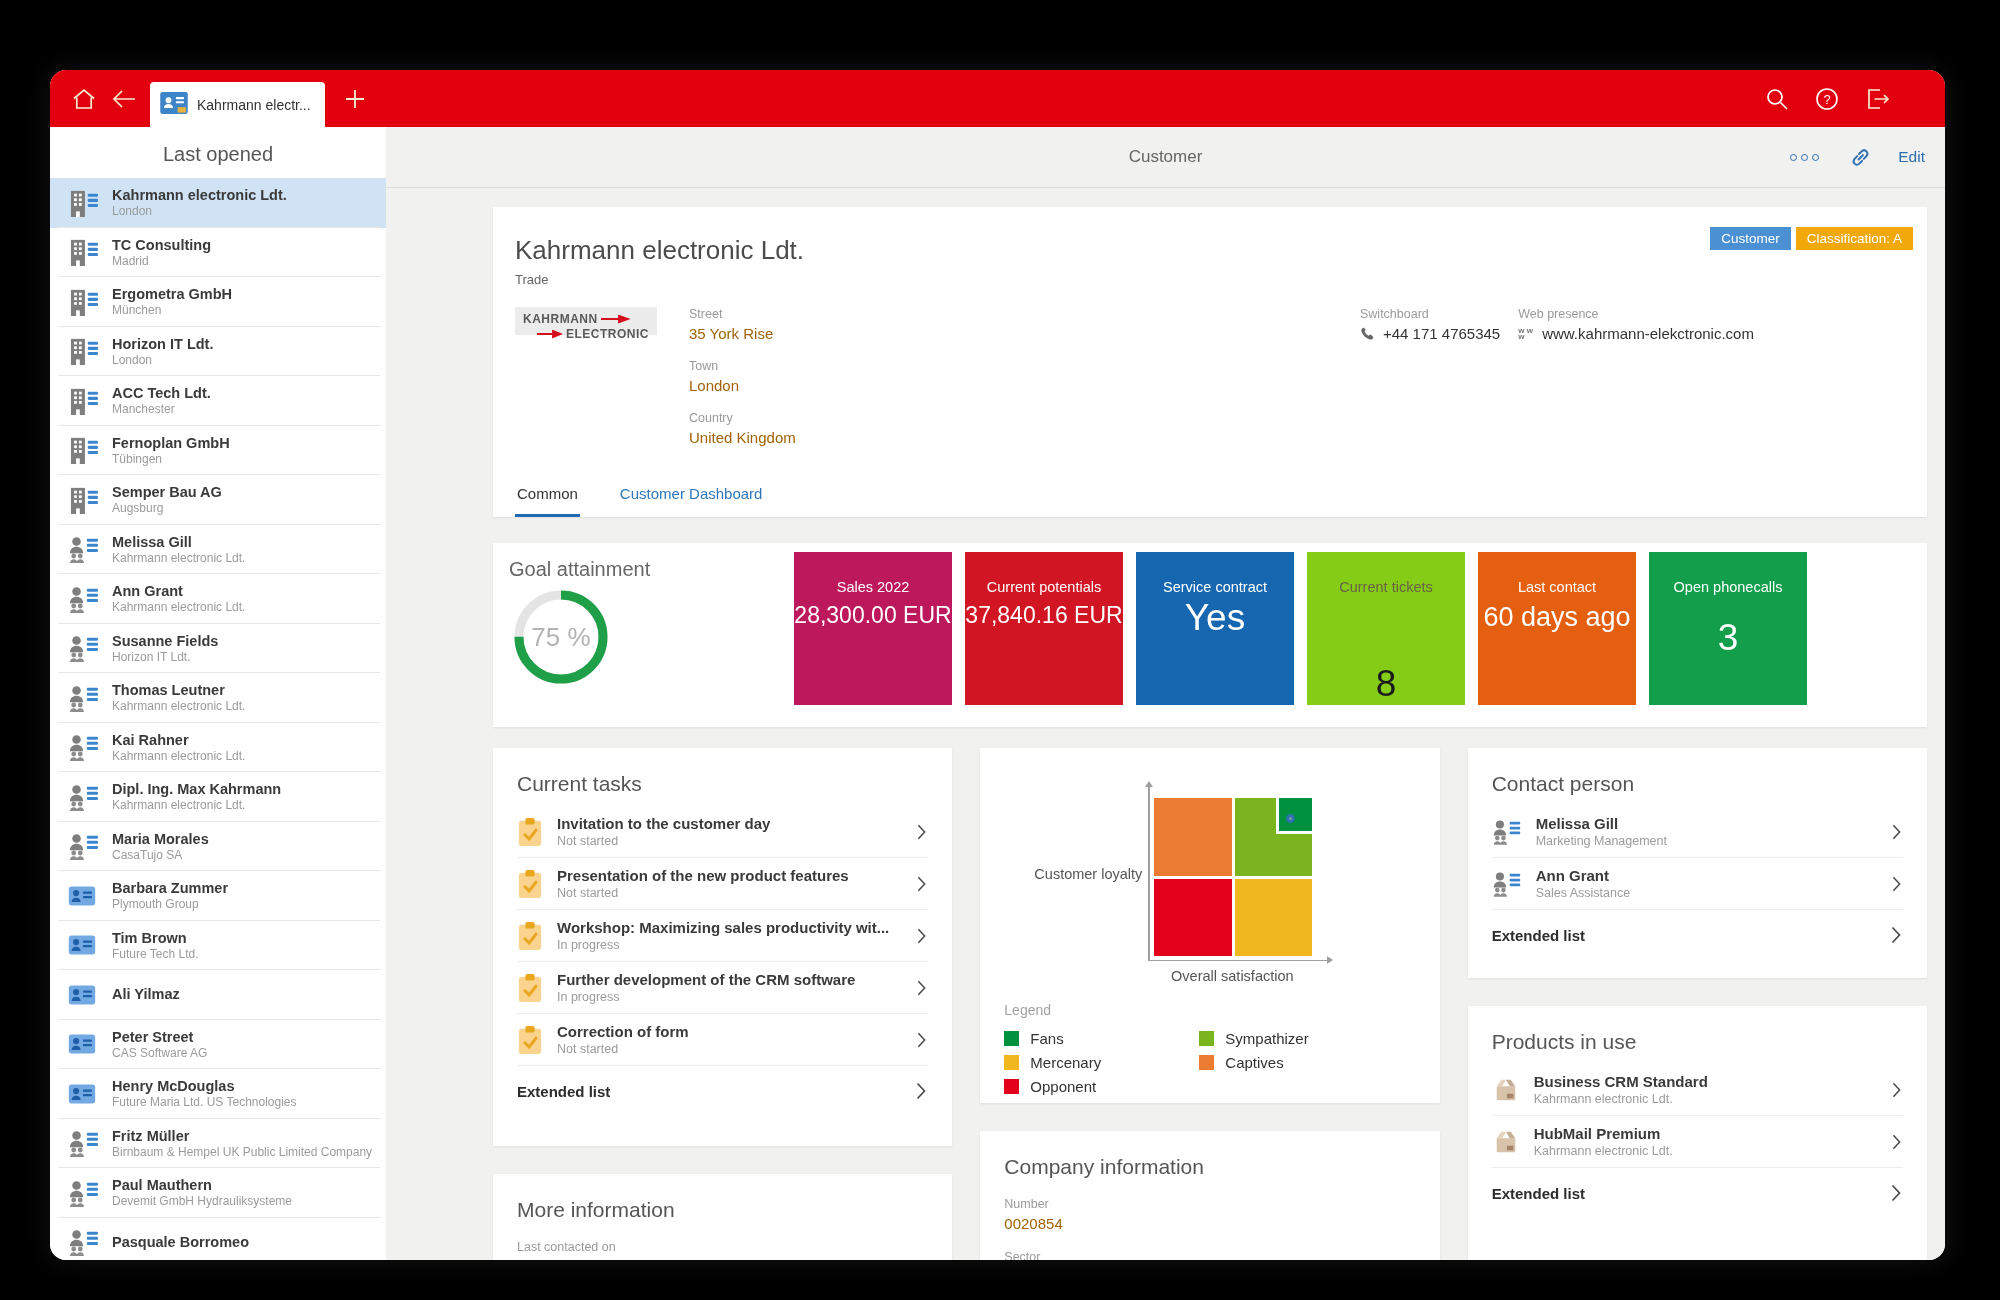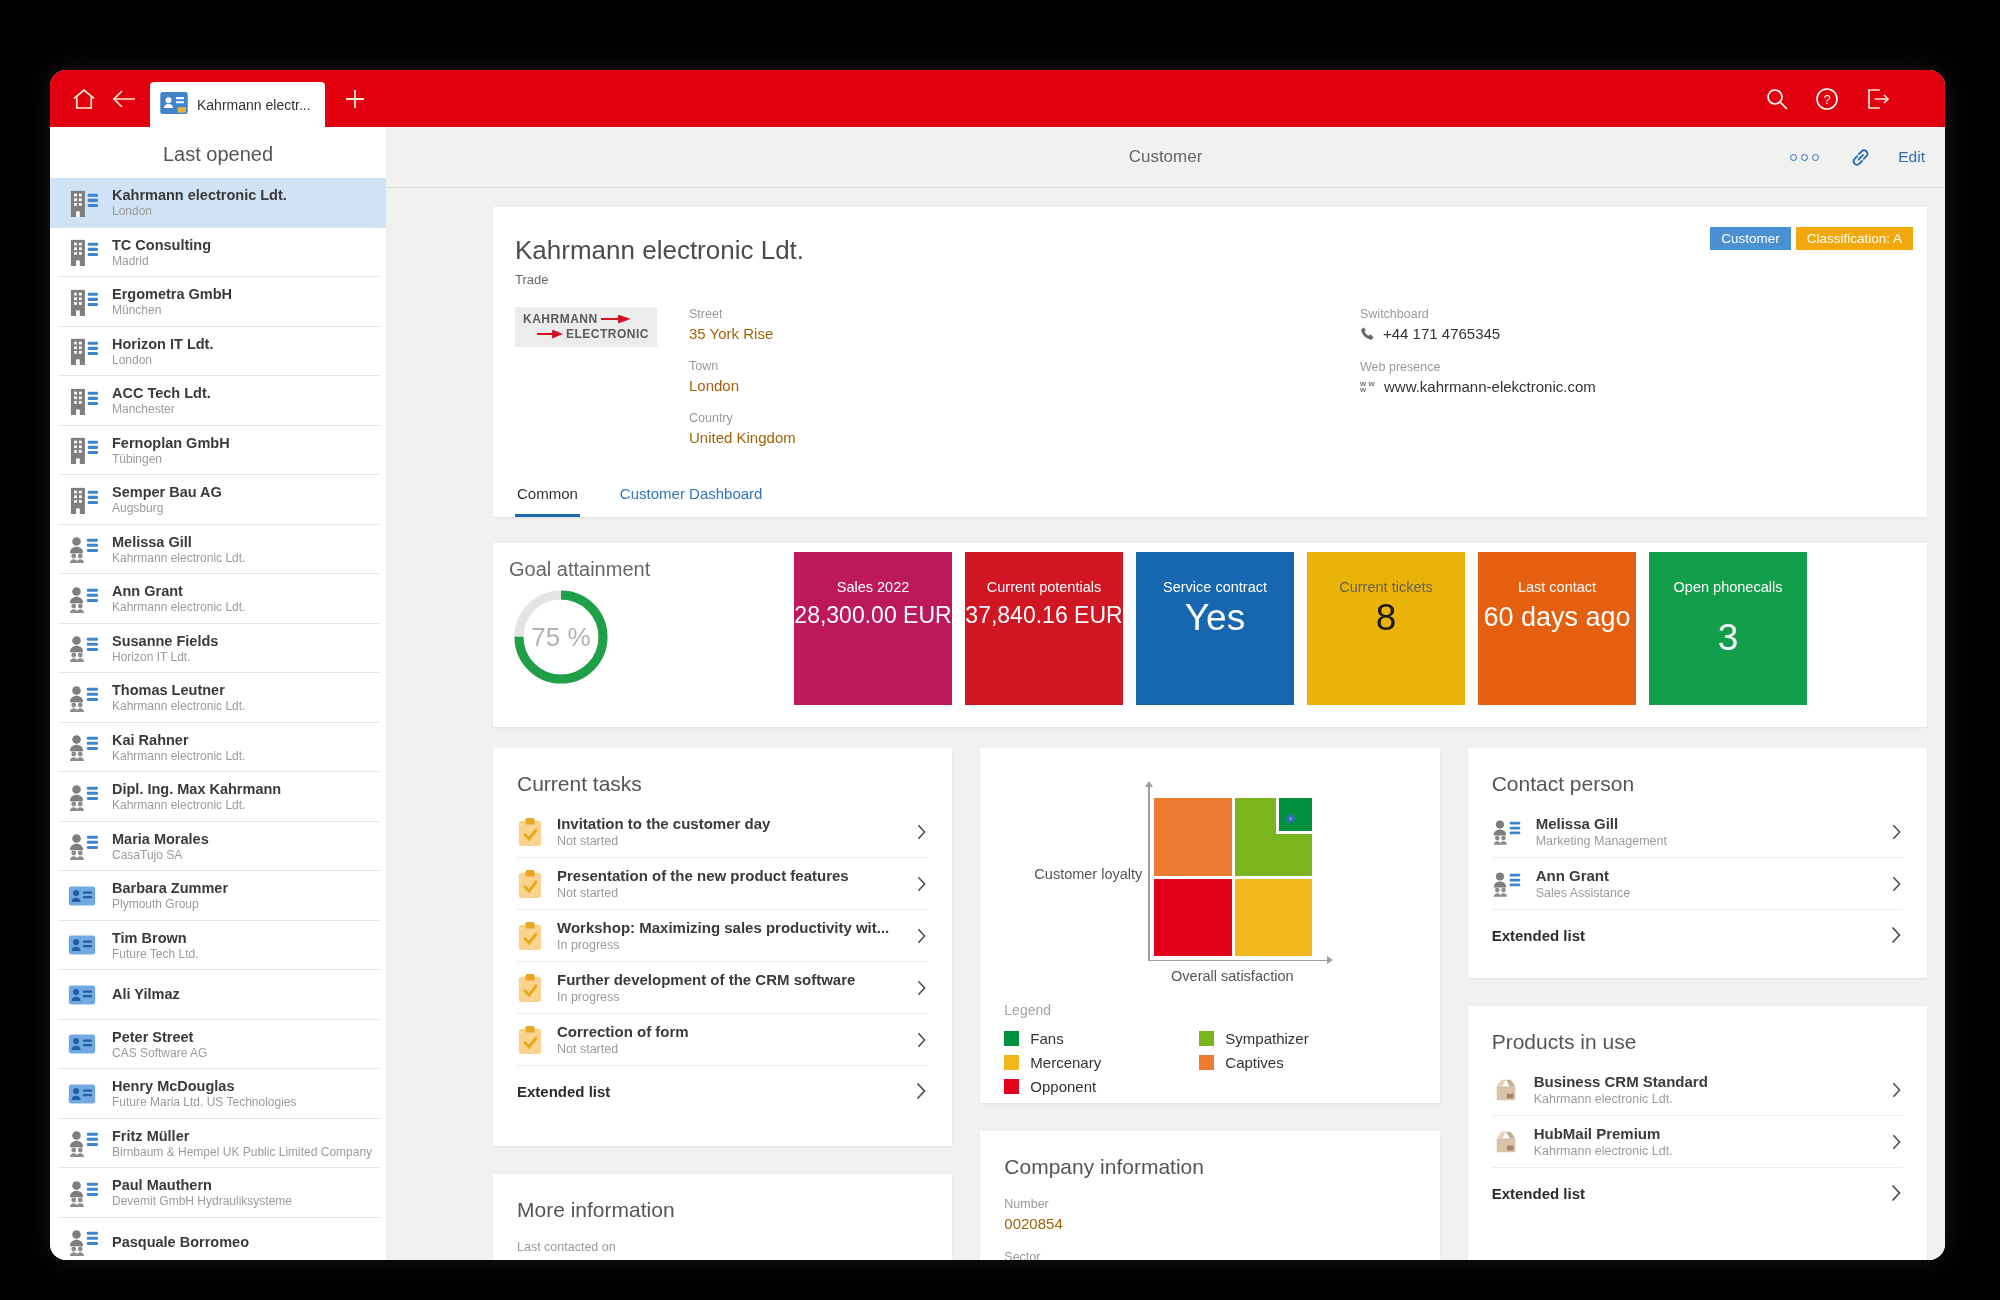--- a/index.html
+++ b/index.html
@@ -52,30 +52,30 @@
 
   .card { background:#fff; box-shadow:0 1px 2px rgba(0,0,0,.07); }
 
   
   .head-card { position:relative; height:310px; padding:28px 24px 0 22px; }
   .cust-name { font-size:26px; font-weight:300; color:#4c4c4c; }
   .cust-type { font-size:13px; color:#666; margin-top:6px; }
   .badges { position:absolute; top:20px; right:14px; display:flex; gap:5px; }
   .badge { color:#fff; font-size:13.5px; padding:4px 11px; }
   .hc-cols { position:relative; display:flex; margin-top:20px; }
-  .logo { width:142px; height:40px; background:#ececec; padding:5px 8px; flex:none; }
+  .logo { width:142px; height:28px; background:#ececec; padding:5px 8px; flex:none; }
   .logo-l { display:flex; align-items:center; gap:3px; }
   .logo-l span { font-size:12px; font-weight:700; color:#5a5a5a; letter-spacing:.5px; }
   .logo-l.second { margin-left:14px; margin-top:1px; }
   .arr { width:30px; height:9px; background:#d40f1e; clip-path:polygon(0 38%, 58% 38%, 58% 0, 100% 50%, 58% 100%, 58% 62%, 0 62%); }
   .addr { margin-left:32px; display:flex; flex-direction:column; gap:17px; }
   .fpair { display:flex; flex-direction:column; gap:4px; }
   .flabel { font-size:12.5px; color:#9a9a9a; }
   .fvalue { font-size:15px; color:#a16207; }
-  .comm { position:absolute; left:845px; top:0; display:flex; flex-direction:column; gap:18px; }
+  .comm { position:absolute; left:845px; top:0; display:flex; flex-direction:row; gap:18px; }
   .withic { display:flex; align-items:center; gap:8px; font-size:15px; color:#333; cursor:pointer; }
   .www { font-size:8px; line-height:6px; color:#777; font-weight:700; display:inline-block; width:16px; }
   .tabs { position:absolute; left:22px; bottom:0; display:flex; gap:38px; }
   .tab-btn { font-family:inherit; background:none; border:none; font-size:15px; padding:10px 2px 12px; cursor:pointer;
              color:#2f76ba; border-bottom:3px solid transparent; }
   .tab-btn.f-active { color:#333; border-bottom-color:#1d69b4; }
 
   
   .band { margin-top:26px; height:184px; display:flex; padding:9px 20px 9px 16px; }
   .goal { width:285px; flex:none; padding-top:6px; }
@@ -783,21 +783,21 @@
               <div class="tile" style="background: rgb(209, 21, 34);">
                 <span class="tile-label">Current potentials</span>
                 <span class="tile-value">37,840.16 EUR</span>
               </div>
 
               <div class="tile" style="background: rgb(23, 102, 176);">
                 <span class="tile-label">Service contract</span>
                 <span class="tile-value xl">Yes</span>
               </div>
 
-              <div class="tile f-dark" style="background: #eab308;">
+              <div class="tile f-dark" style="background: #84cc16; justify-content: space-between;">
                 <span class="tile-label">Current tickets</span>
                 <span class="tile-value xl">8</span>
               </div>
 
               <div class="tile" style="background: rgb(229, 95, 17);">
                 <span class="tile-label">Last contact</span>
                 <span class="tile-value lg">60 days ago</span>
               </div>
 
               <div class="tile" style="background: rgb(19, 158, 75); gap: 20px;">

